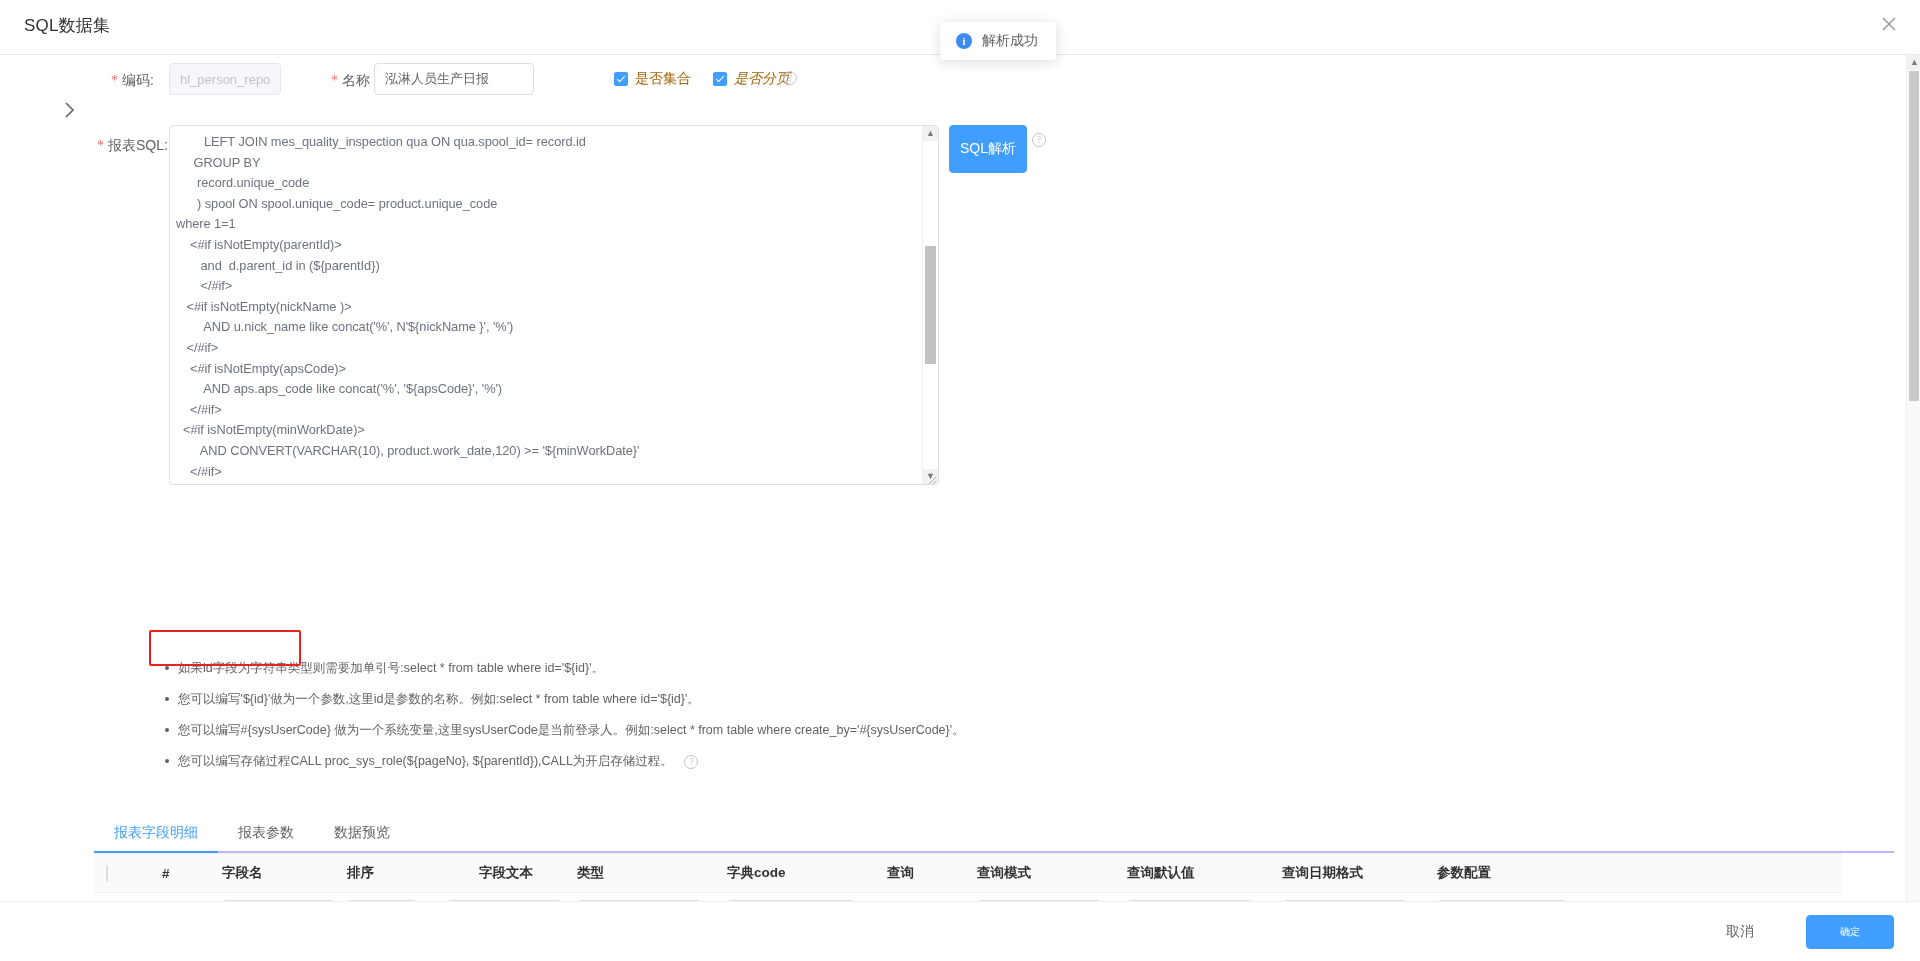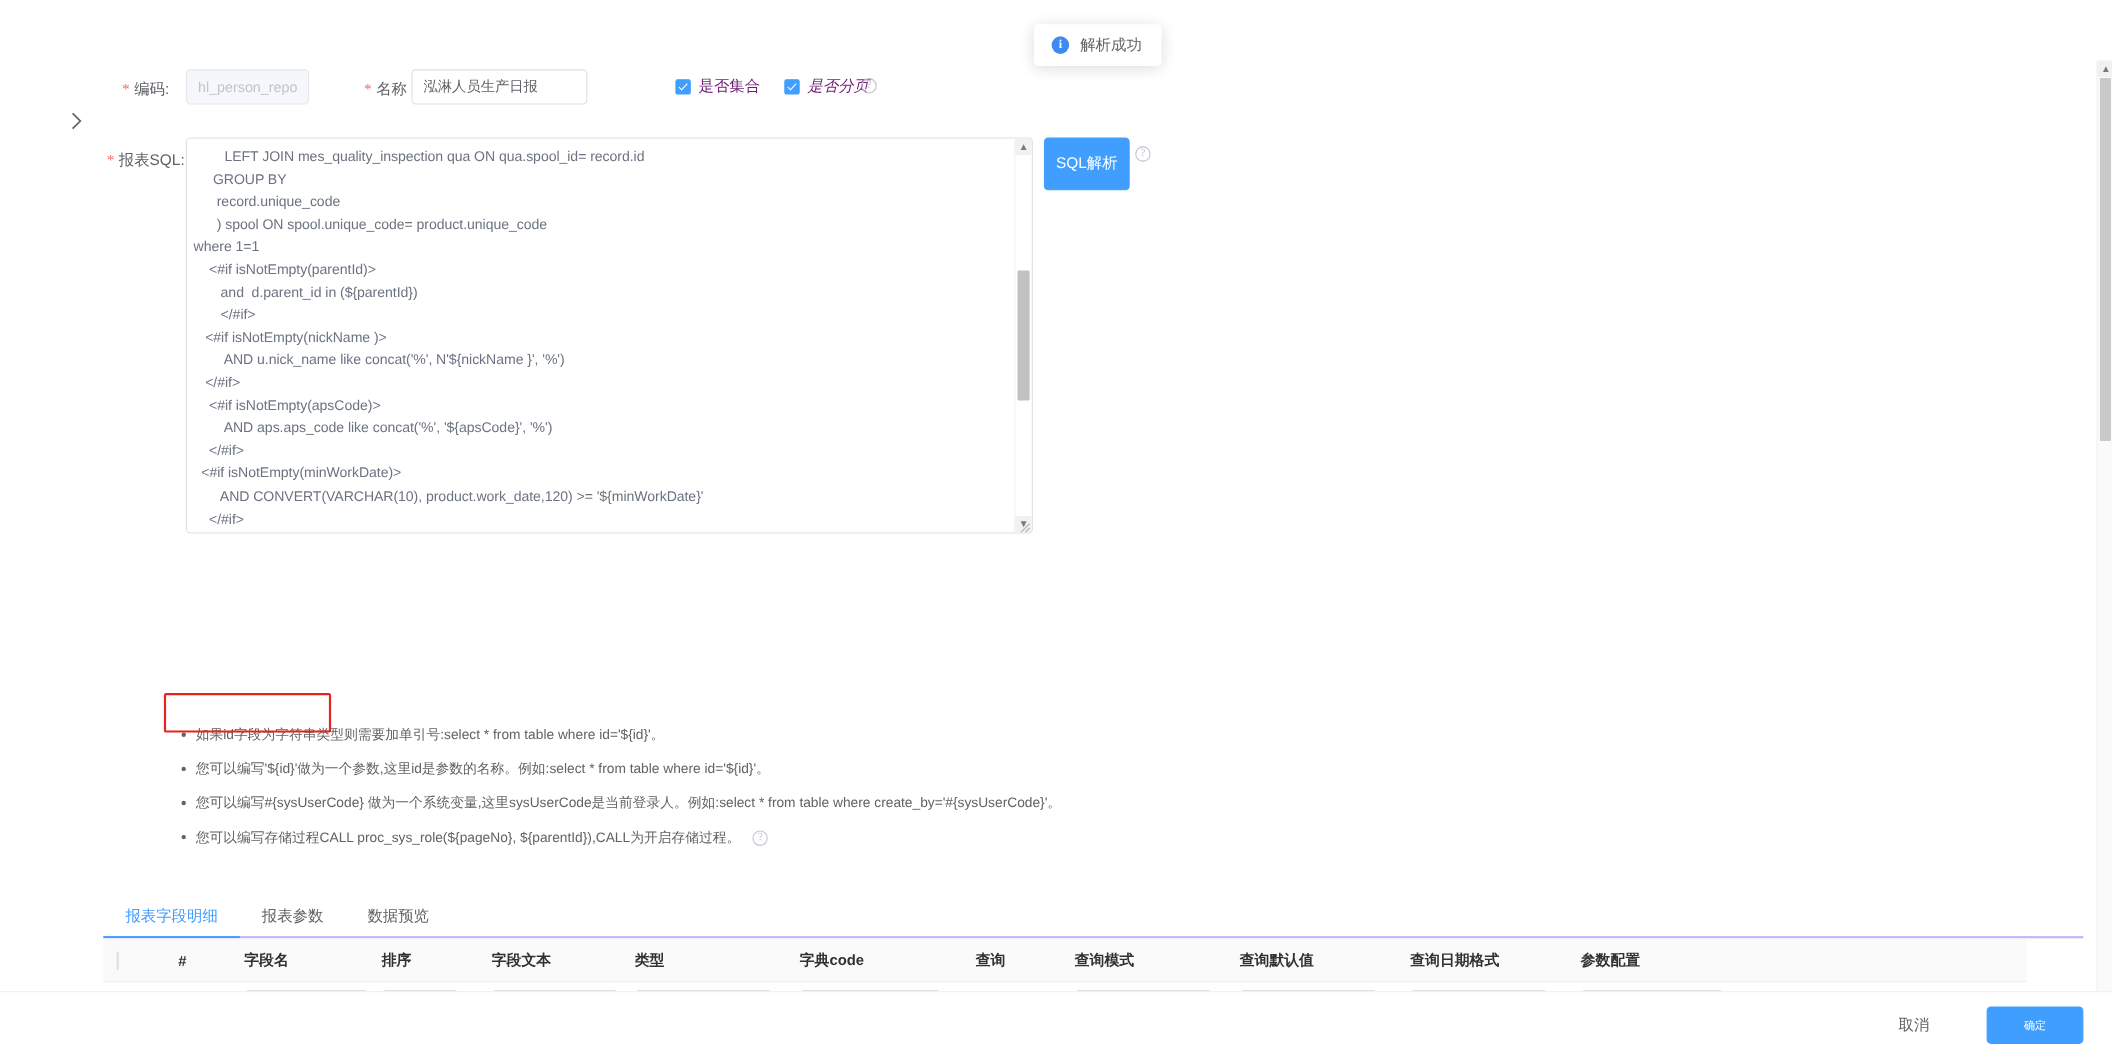--- a/index.html
+++ b/index.html
@@ -80,21 +80,21 @@
   .cbx-wrap { position: absolute; display: flex; align-items: center; gap: 7px; cursor: pointer; }
   .cbx {
     width: 14px; height: 14px; border-radius: 2px; background: #409eff;
     border: 1px solid #409eff; position: relative; flex: 0 0 auto;
   }
   .cbx::after {
     content: ""; position: absolute; left: 4px; top: 1px;
     width: 3px; height: 7px; border: 1px solid #fff;
     border-top: 0; border-left: 0; transform: rotate(43deg);
   }
-  .cbx-label { font-size: 14px; color: #701a75; white-space: nowrap; }
+  .cbx-label { font-size: 14px; color: #a16207; white-space: nowrap; }
 
   .q-icon {
     width: 14px; height: 14px; border-radius: 50%; border: 1px solid #c0c4cc;
     color: #c0c4cc; font-size: 10px; line-height: 12px; text-align: center;
     display: inline-block; font-family: "Liberation Serif", serif; cursor: pointer;
   }
 
   
   .sql-box {
     position: absolute; left: 125px; top: 70px; width: 770px; height: 360px;
@@ -236,20 +236,29 @@
     padding-right: 26px; gap: 12px;
   }
   .footer-cancel { height: 34px; padding: 0 16px; font-size: 14px; }
   .footer-ok { height: 34px; padding: 0 33px; font-size: 10px; margin-left: 24px; }
 </style>
 </head>
 <body>
 
 <div class="app">
 
+  <div class="dlg-header">
+    <div class="dlg-title">SQL数据集</div>
+    <div class="dlg-close">
+      <svg width="26" height="26" viewBox="0 0 26 26" fill="none" stroke="currentColor" stroke-width="1.3">
+        <line x1="7" y1="7" x2="19" y2="19"></line>
+          <line x1="19" y1="7" x2="7" y2="19"></line>
+      </svg>
+    </div>
+  </div>
 
   <div class="toast">
     <div class="toast-icon">i</div>
     <div class="toast-text">解析成功</div>
   </div>
 
   <div class="body-scroll">
 
     <div class="collapse-arrow">
       <svg width="22" height="22" viewBox="0 0 22 22" fill="none" stroke="currentColor" stroke-width="1.6">
@@ -342,21 +351,21 @@
       </div>
 
       <div class="tbl">
         <div class="thead">
           <div class="th" style="width:56px;">
             <span class="tbl-cbx"></span>
           </div>
           <div class="th" style="width:60px;">#</div>
           <div class="th" style="width:125px;">字段名</div>
           <div class="th" style="width:100px;">排序</div>
-          <div class="th" style="width:130px;">字段文本</div>
+          <div class="th" style="width:130px;text-align:center;">字段文本</div>
           <div class="th" style="width:150px;">类型</div>
           <div class="th" style="width:160px;">字典code</div>
           <div class="th" style="width:90px;">查询</div>
           <div class="th" style="width:150px;">查询模式</div>
           <div class="th" style="width:155px;">查询默认值</div>
           <div class="th" style="width:155px;font-family:Liberation Mono, monospace;">查询日期格式</div>
           <div class="th" style="width:160px;">参数配置</div>
         </div>
 
         <div class="trow">

